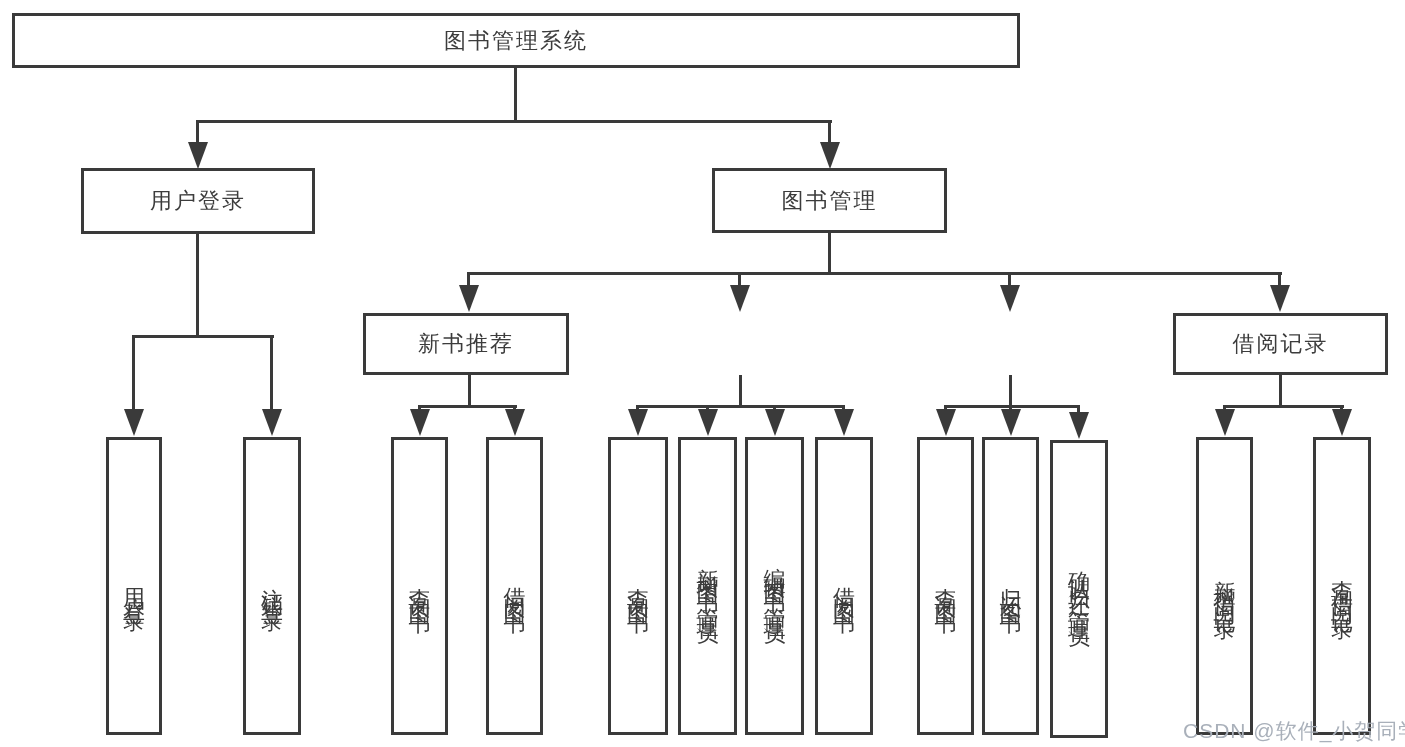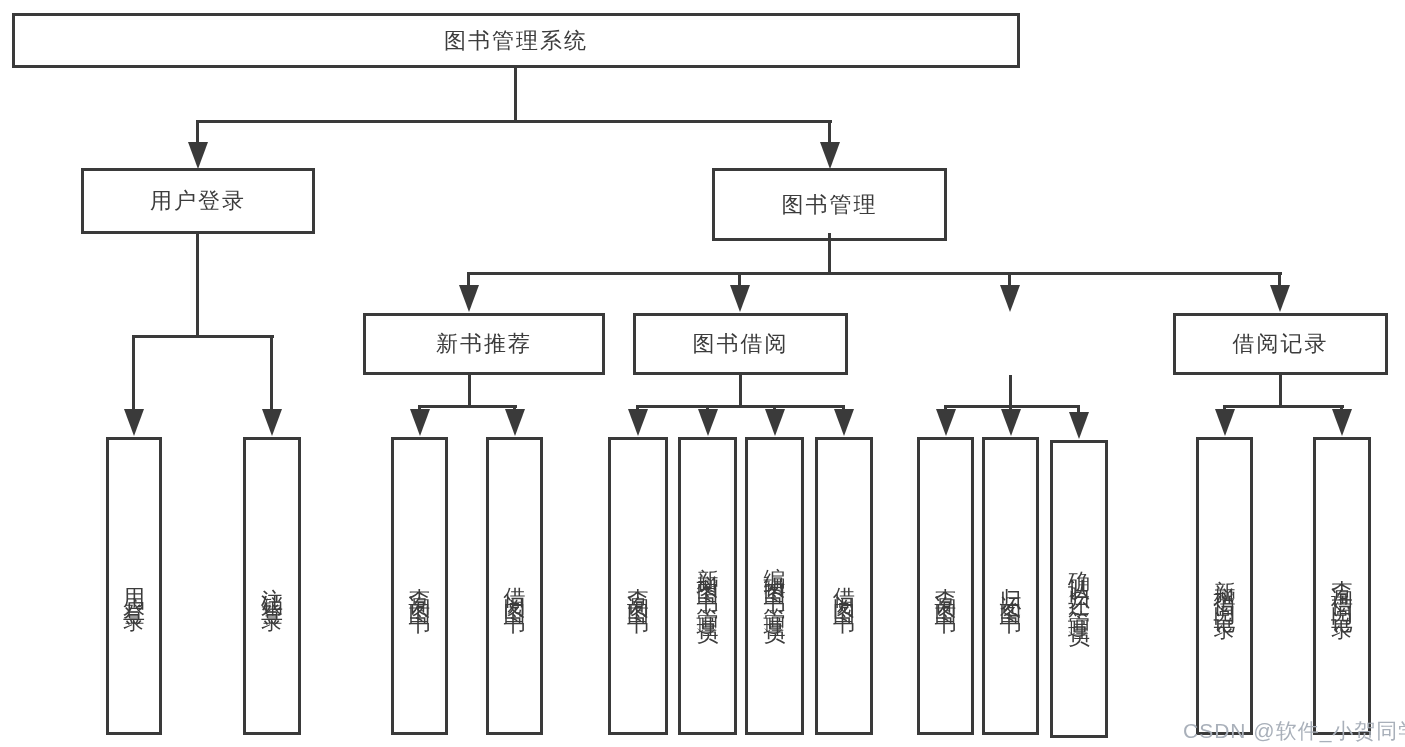--- a/index.html
+++ b/index.html
@@ -58,42 +58,41 @@
   <div class="box hbox" style="left:12px;top:13px;width:1008px;height:55px;">图书管理系统</div>
 
   <div class="vline" style="left:514px;top:68px;height:55px;"></div>
   <div class="hline" style="left:196px;top:120px;width:636px;"></div>
   <div class="vline" style="left:196px;top:120px;height:26px;"></div>
   <div class="arrow" style="left:188px;top:142px;"></div>
   <div class="vline" style="left:828px;top:120px;height:26px;"></div>
   <div class="arrow" style="left:820px;top:142px;"></div>
 
   <div class="box hbox" style="left:81px;top:168px;width:234px;height:66px;">用户登录</div>
-  <div class="box hbox" style="left:712px;top:168px;width:235px;height:73px;">图书管理</div>
+  <div class="box hbox" style="left:712px;top:168px;width:235px;height:65px;">图书管理</div>
 
   <div class="vline" style="left:196px;top:234px;height:104px;"></div>
   <div class="hline" style="left:132px;top:335px;width:142px;"></div>
   <div class="vline" style="left:132px;top:335px;height:78px;"></div>
   <div class="arrow" style="left:124px;top:409px;"></div>
   <div class="vline" style="left:270px;top:335px;height:78px;"></div>
   <div class="arrow" style="left:262px;top:409px;"></div>
 
   <div class="vline" style="left:828px;top:233px;height:42px;"></div>
   <div class="hline" style="left:467px;top:272px;width:815px;"></div>
   <div class="vline" style="left:467px;top:272px;height:18px;"></div>
   <div class="arrow" style="left:459px;top:285px;"></div>
   <div class="vline" style="left:738px;top:272px;height:18px;"></div>
   <div class="arrow" style="left:730px;top:285px;"></div>
   <div class="vline" style="left:1008px;top:272px;height:18px;"></div>
   <div class="arrow" style="left:1000px;top:285px;"></div>
   <div class="vline" style="left:1278px;top:272px;height:18px;"></div>
   <div class="arrow" style="left:1270px;top:285px;"></div>
 
-  <div class="box hbox" style="left:363px;top:313px;width:242px;height:62px;">新书推荐</div>
-  <div class="box hbox" style="left:633px;top:313px;width:215px;height:62px;">图书借阅</div>
+  <div class="box hbox" style="left:363px;top:313px;width:206px;height:62px;">新书推荐</div>
   <div class="box hbox" style="left:1173px;top:313px;width:215px;height:62px;">借阅记录</div>
 
   <div class="vline" style="left:468px;top:375px;height:33px;"></div>
   <div class="hline" style="left:418px;top:405px;width:99px;"></div>
   <div class="vline" style="left:418px;top:405px;height:10px;"></div>
   <div class="arrow" style="left:410px;top:409px;"></div>
   <div class="vline" style="left:513px;top:405px;height:10px;"></div>
   <div class="arrow" style="left:505px;top:409px;"></div>
 
   <div class="vline" style="left:739px;top:375px;height:33px;"></div>

